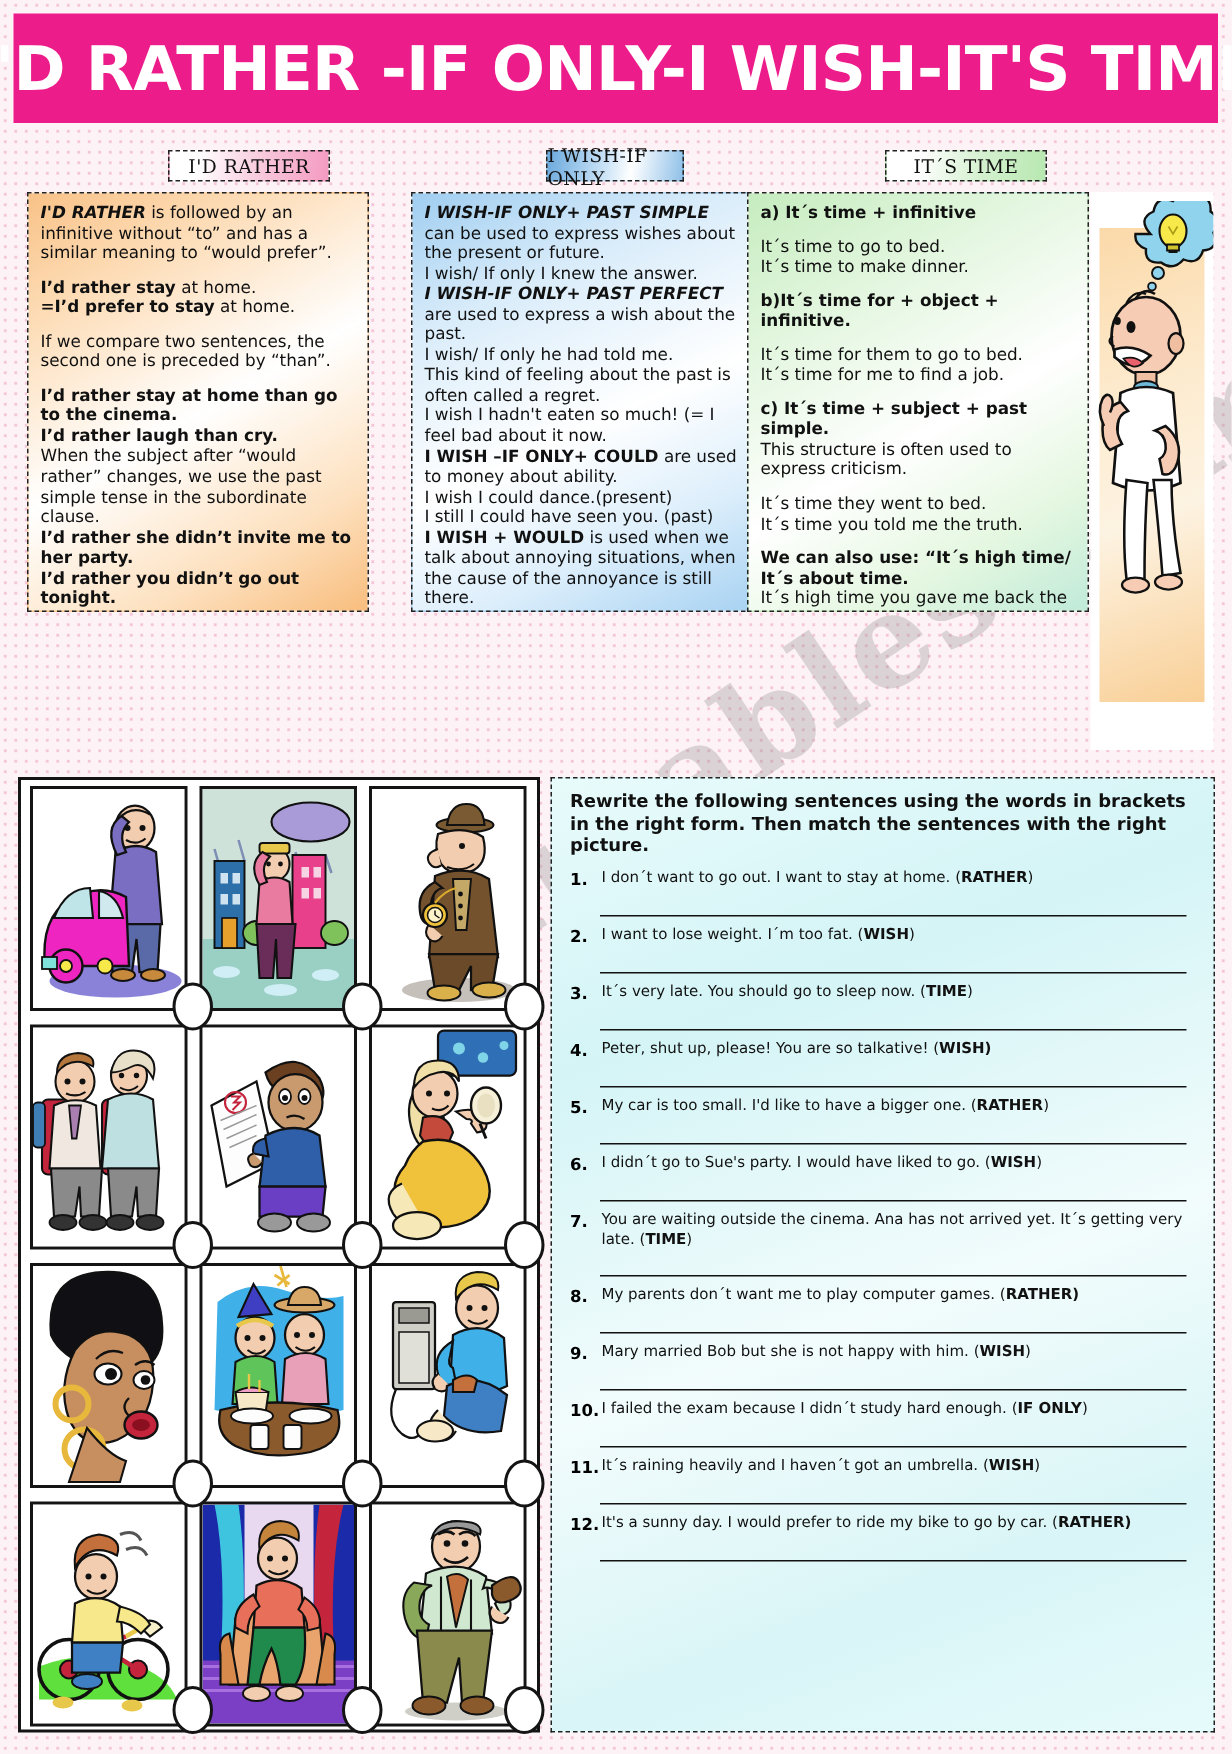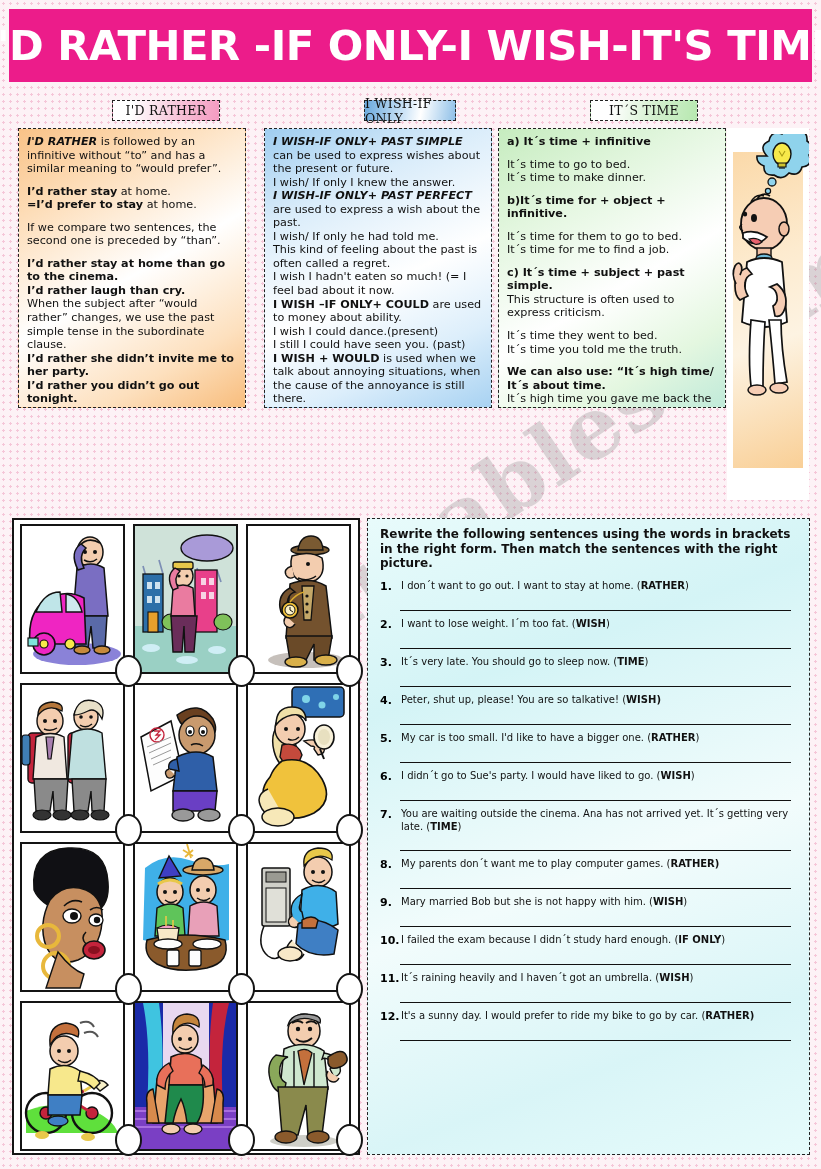--- a/index.html
+++ b/index.html
@@ -108,21 +108,21 @@
   .gbox p { margin: 0; }
   .gbox .sp { height: 9px; }
   .gbox b { font-weight: bold; }
   .gbox i { font-style: italic; }
 
   #box-rather {
     left: 18px;
     background: linear-gradient(150deg, #f9c287 0%, #fdddb8 22%, #ffffff 52%, #fde0be 80%, #f8bd7d 100%);
   }
   #box-wish {
-    left: 264px;
+    left: 274px;
     background: linear-gradient(155deg, #9fcdf0 0%, #d9ecfa 25%, #ffffff 55%, #dceefb 78%, #a8d2f2 100%);
   }
   #box-time {
     left: 498px;
     background: linear-gradient(150deg, #c6ecbf 0%, #e2f6de 26%, #ffffff 56%, #e4f7e0 80%, #c0ead9 100%);
   }
 
   
   .boy-panel {
     position: absolute;

